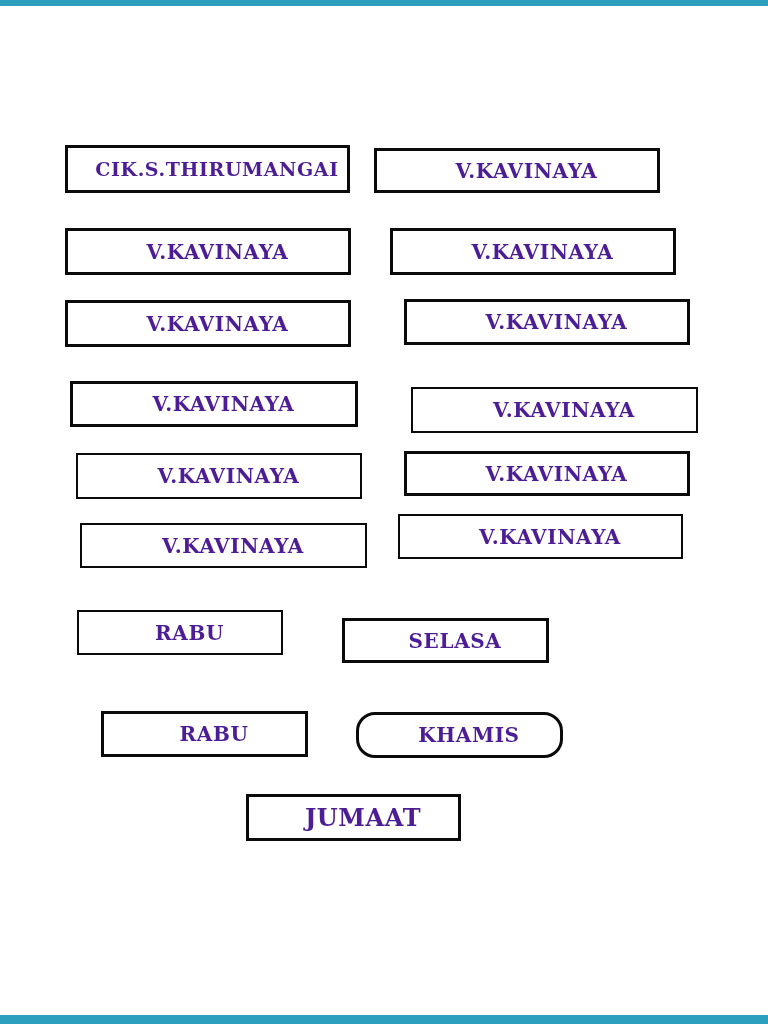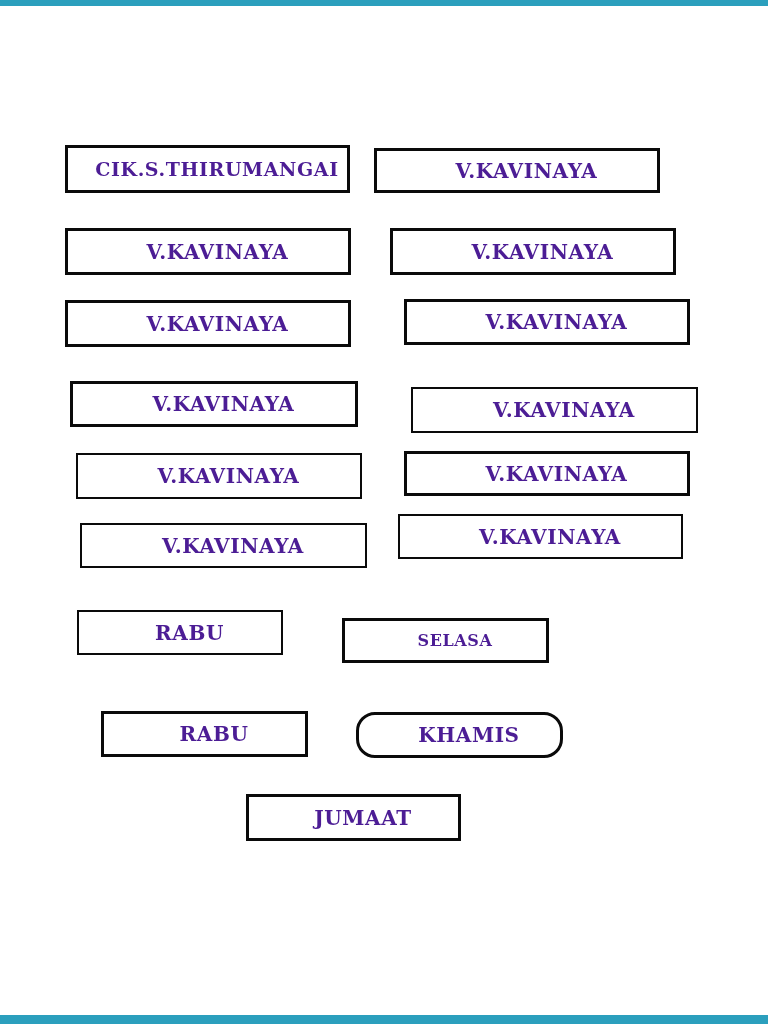--- a/index.html
+++ b/index.html
@@ -81,25 +81,25 @@
       <div class="label-box" style="left: 80px; top: 523px; width: 287px; height: 45px; border-width: 2px;">
         <span style="font-size: 20px;">V.KAVINAYA</span>
       </div>
       <div class="label-box" style="left: 398px; top: 514px; width: 285px; height: 45px; border-width: 2px;">
         <span style="font-size: 20px;">V.KAVINAYA</span>
       </div>
       <div class="label-box" style="left: 77px; top: 610px; width: 206px; height: 45px; border-width: 2px;">
         <span style="font-size: 20px;">RABU</span>
       </div>
       <div class="label-box" style="left: 342px; top: 618px; width: 207px; height: 45px; border-width: 3px;">
-        <span style="font-size: 16px;">SELASA</span>
+        <span style="font-size: 20px;">SELASA</span>
       </div>
       <div class="label-box" style="left: 101px; top: 711px; width: 207px; height: 46px; border-width: 3px; justify-content: center;">
         <span style="font-size: 20px;">RABU</span>
       </div>
       <div class="label-box" style="left: 356px; top: 712px; width: 207px; height: 46px; border-width: 3px; border-radius: 19px;">
         <span style="font-size: 20px;">KHAMIS</span>
       </div>
       <div class="label-box" style="left: 246px; top: 794px; width: 215px; height: 47px; border-width: 3px;">
-        <span style="font-size: 20px;">JUMAAT</span>
+        <span style="font-size: 24px;">JUMAAT</span>
       </div>
     </div>
 </div>
 
 </body></html>

